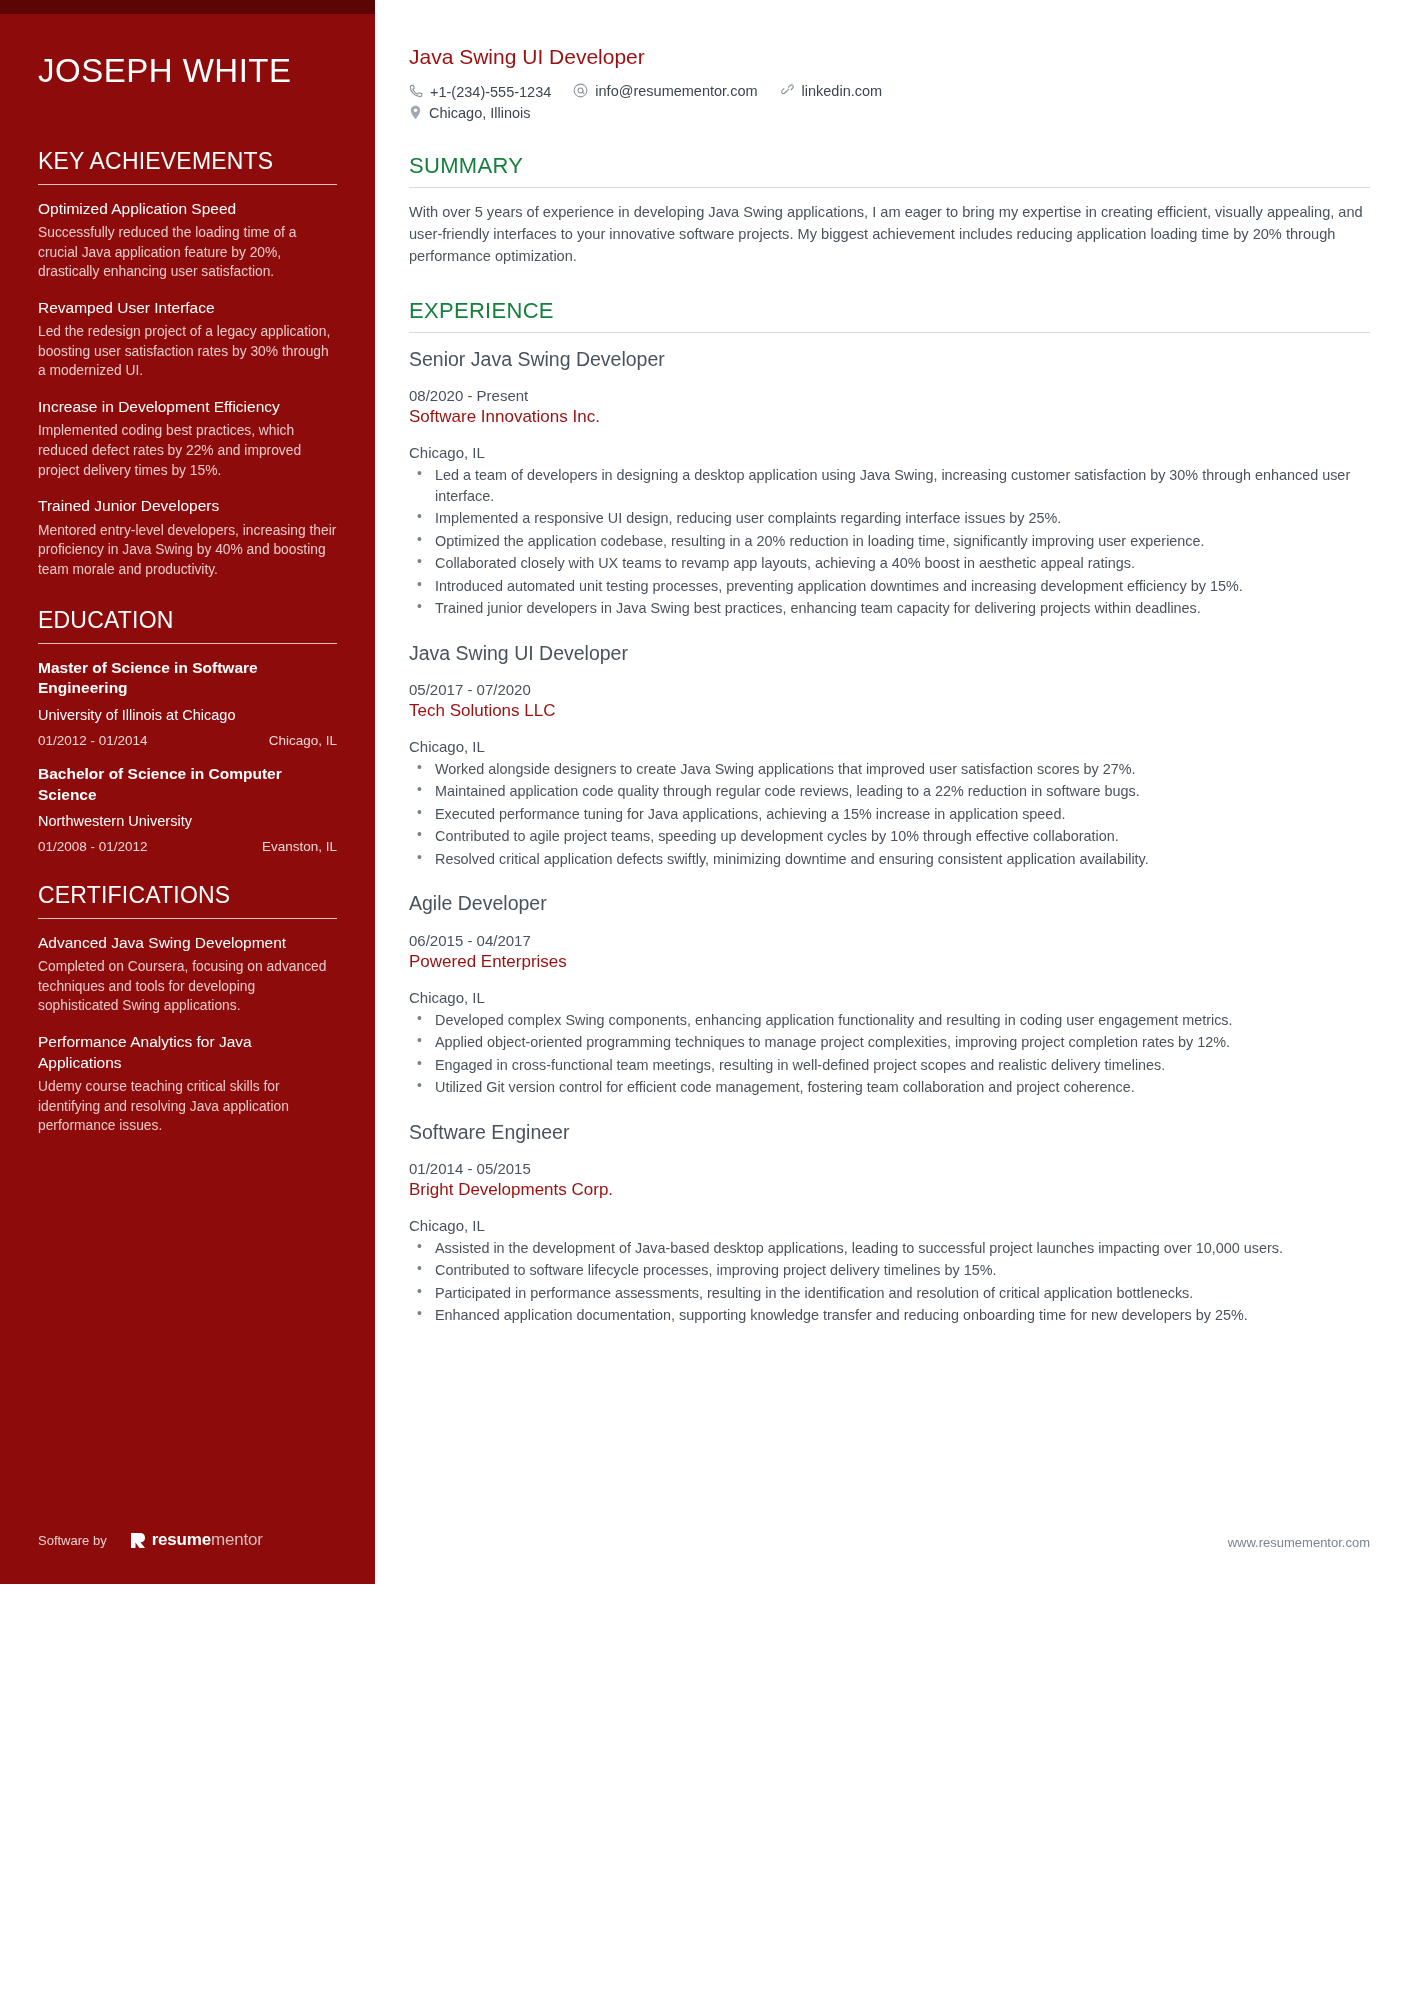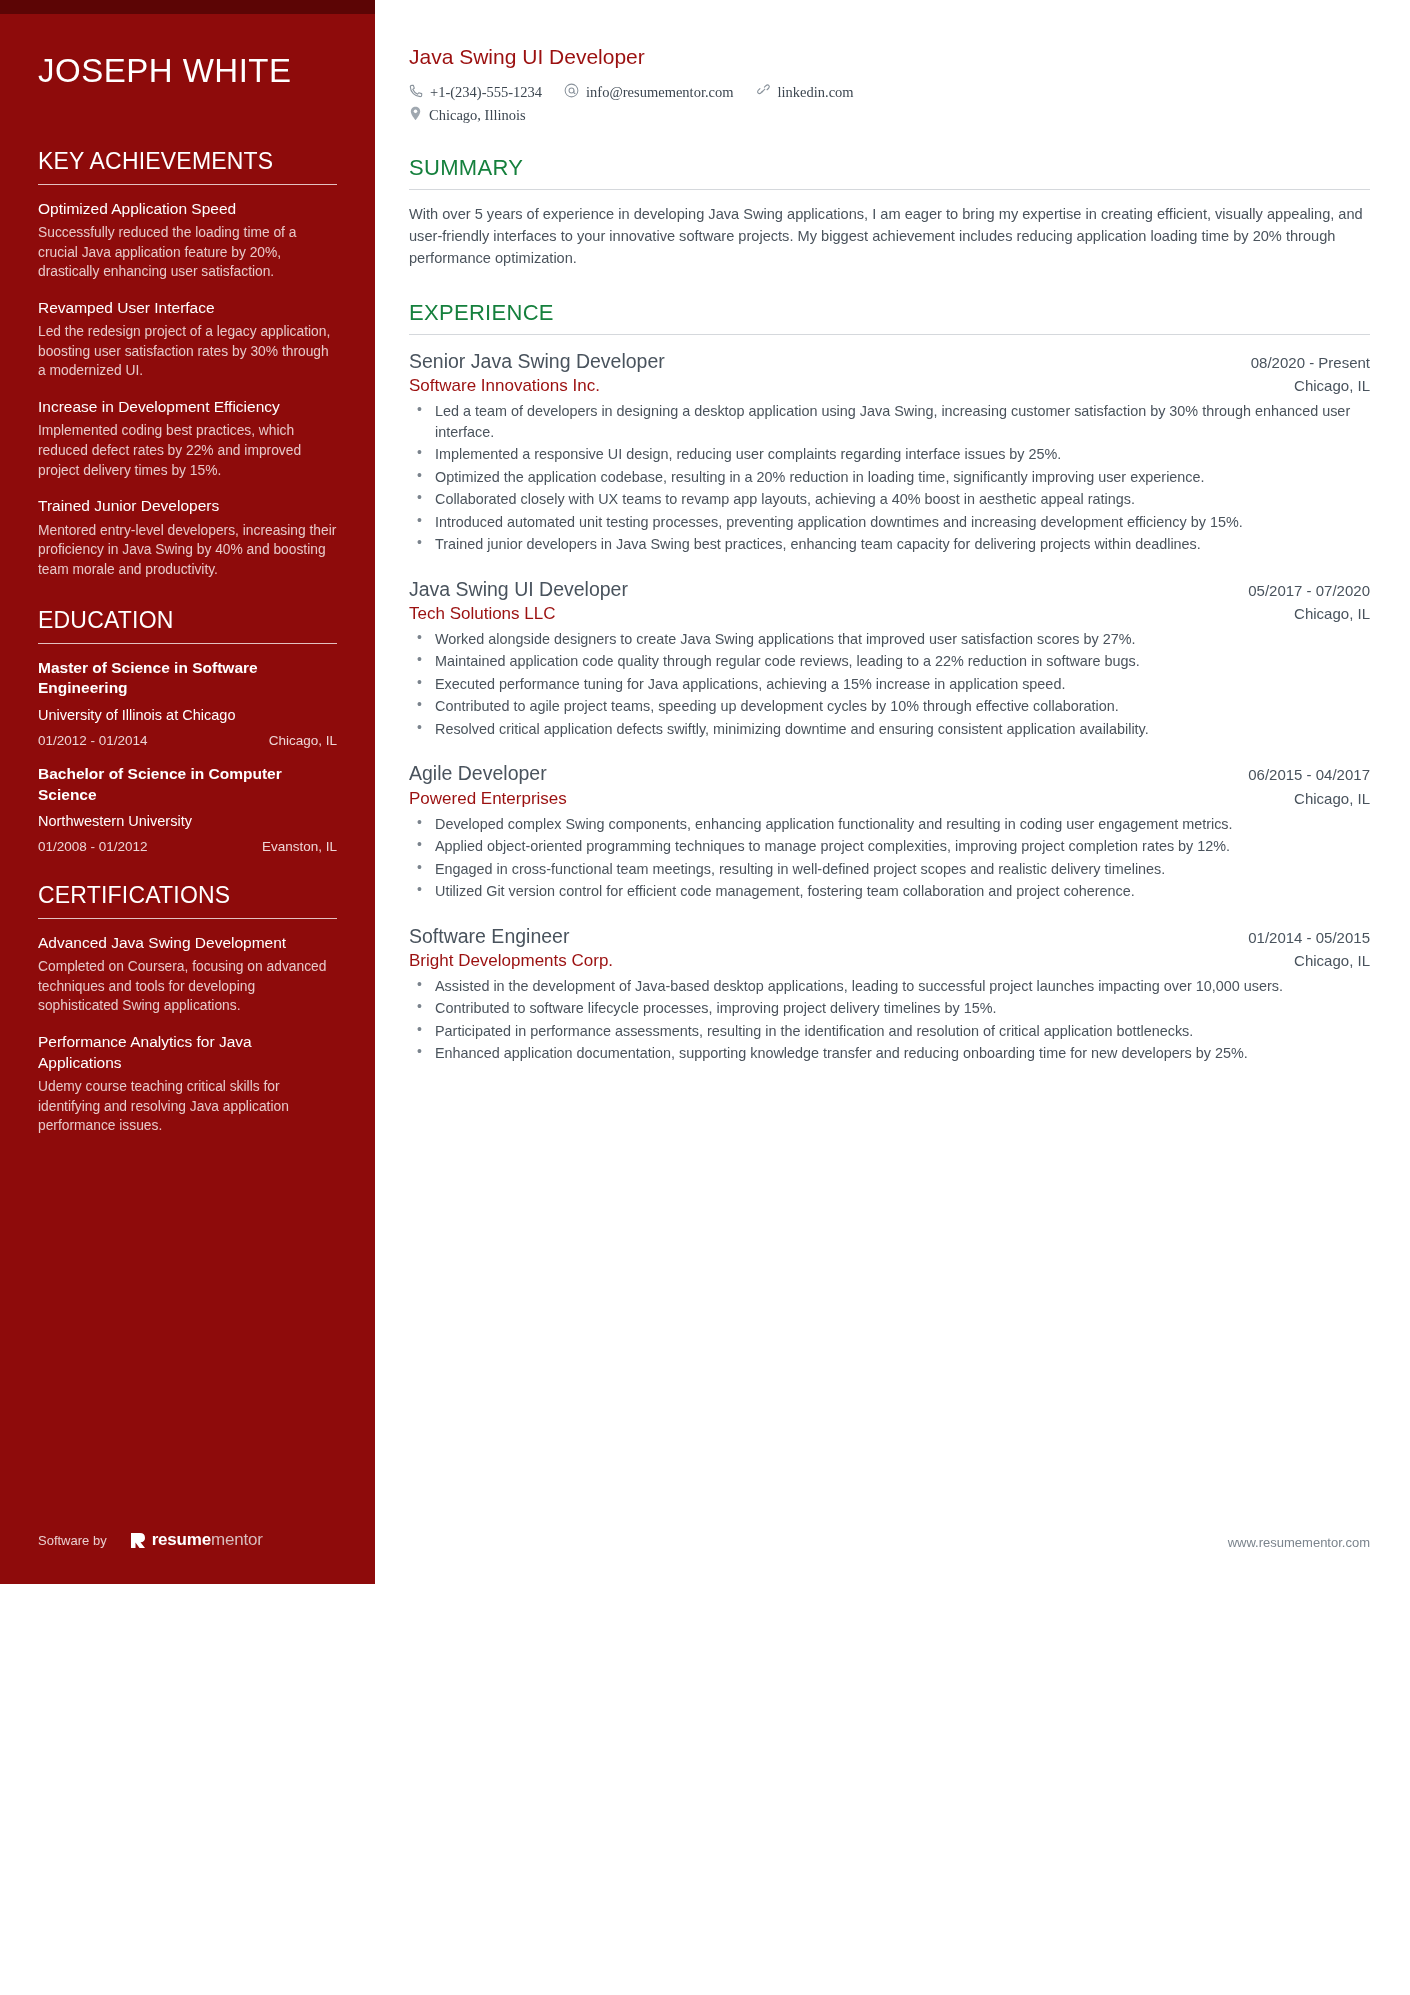--- a/index.html
+++ b/index.html
@@ -68,36 +68,37 @@
   
   .main { flex: 1; padding: 44px 40px 0 34px; position: relative; }
   .job-title-top {
     font-size: 21px; color: #9b1010; font-weight: 400;
     margin-bottom: 14px; line-height: 1.2;
   }
   .contact-line {
     display: flex; flex-wrap: wrap; align-items: center;
     gap: 6px 22px; font-size: 14.5px; color: #3c4650; margin-bottom: 4px;
   }
-  .contact-item { display: flex; align-items: center; gap: 7px; font-family: Liberation Serif, serif; }
+  .contact-item { display: flex; gap: 7px; }
   .contact-item svg { flex: 0 0 auto; }
 
   .main-section { margin-top: 30px; }
   .main-h {
     font-size: 22px; font-weight: 400; color: #15803d;
     letter-spacing: 0.3px; padding-bottom: 8px;
   }
   .main-rule { height: 1px; background: #d5d8dc; margin-bottom: 14px; }
   .summary {
     font-size: 14.6px; line-height: 1.5; color: #4a535c;
   }
   .exp { margin-bottom: 22px; }
   .exp-row {
-    display: flex; justify-content: space-between; align-items: baseline;
+    display: flex; justify-content: center; align-items: baseline;
     gap: 16px;
+    flex-direction: column;
   }
   .exp-role { font-size: 19.5px; color: #49535d; line-height: 1.25; }
   .exp-date { font-size: 15px; color: #49535d; white-space: nowrap; }
   .exp-company { font-size: 17px; color: #9b1010; line-height: 1.3; }
   .exp-loc { font-size: 15px; color: #49535d; white-space: nowrap; }
   .exp-row.second { margin-top: 2px; margin-bottom: 4px; }
   ul.bullets { list-style: none; }
   ul.bullets li {
     position: relative; padding-left: 26px;
     font-size: 14.4px; line-height: 1.42; color: #4a535c; margin-bottom: 2px;

